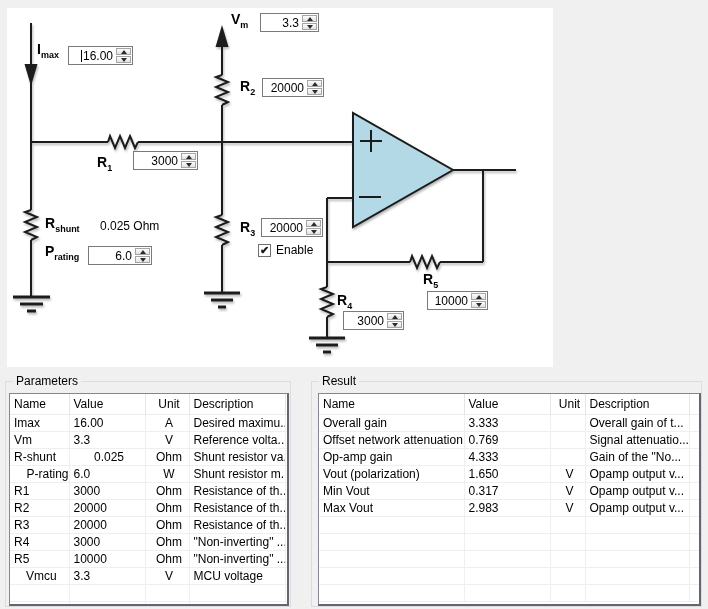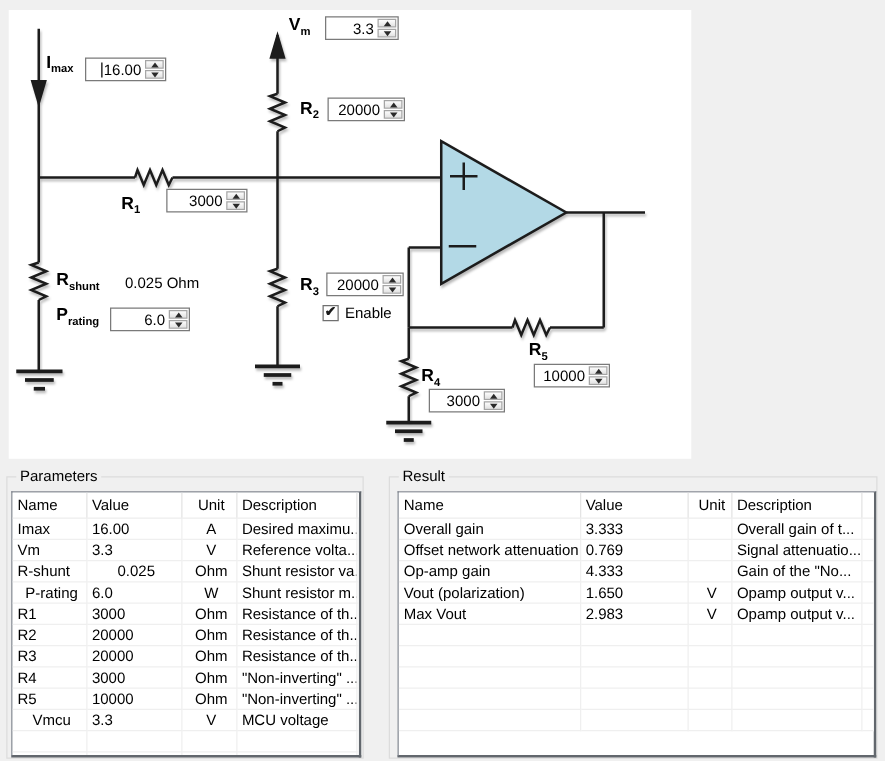--- a/index.html
+++ b/index.html
@@ -261,21 +261,21 @@
             <td style="text-align:left"></td>
           </tr>
           <tr>
             <td style="text-align:left">R-shunt</td>
             <td style="text-align:center">0.025</td>
             <td style="text-align:center">Ohm</td>
             <td style="text-align:left">Shunt resistor va...</td>
             <td style="text-align:left"></td>
           </tr>
           <tr>
-            <td style="text-align:center">P-rating</td>
+            <td style="text-align:right">P-rating</td>
             <td style="text-align:left">6.0</td>
             <td style="text-align:center">W</td>
             <td style="text-align:left">Shunt resistor m...</td>
             <td style="text-align:left"></td>
           </tr>
           <tr>
             <td style="text-align:left">R1</td>
             <td style="text-align:left">3000</td>
             <td style="text-align:center">Ohm</td>
             <td style="text-align:left">Resistance of th...</td>
@@ -378,20 +378,27 @@
             <td style="text-align:left"></td>
           </tr>
           <tr>
             <td style="text-align:left">Vout (polarization)</td>
             <td style="text-align:left">1.650</td>
             <td style="text-align:center">V</td>
             <td style="text-align:left">Opamp output v...</td>
             <td style="text-align:left"></td>
           </tr>
           <tr>
+            <td style="text-align:left">Min Vout</td>
+            <td style="text-align:left">0.317</td>
+            <td style="text-align:center">V</td>
+            <td style="text-align:left">Opamp output v...</td>
+            <td style="text-align:left"></td>
+          </tr>
+          <tr>
             <td style="text-align:left">Max Vout</td>
             <td style="text-align:left">2.983</td>
             <td style="text-align:center">V</td>
             <td style="text-align:left">Opamp output v...</td>
             <td style="text-align:left"></td>
           </tr>
           <tr>
             <td style="text-align:left"></td>
             <td style="text-align:left"></td>
             <td style="text-align:center"></td>

